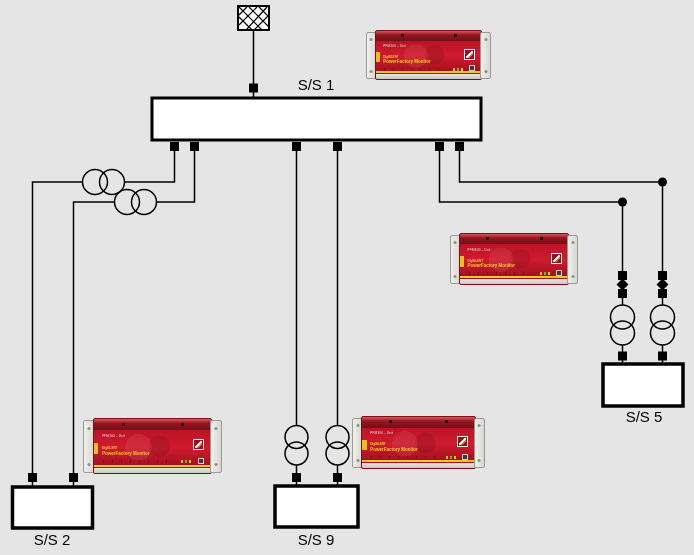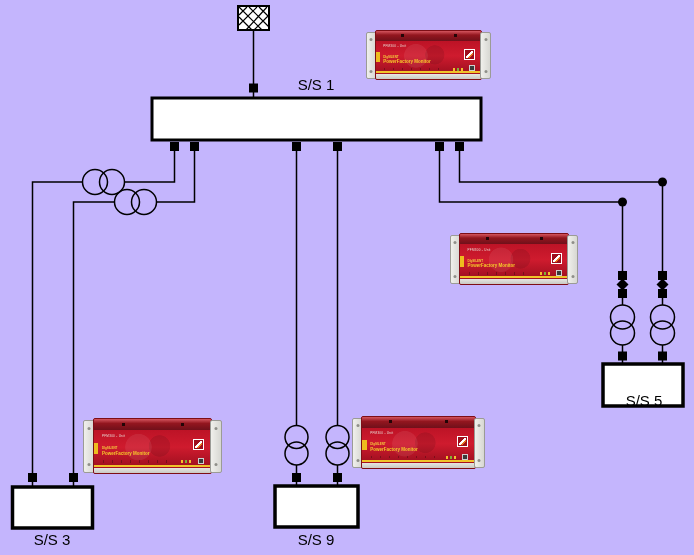--- a/index.html
+++ b/index.html
@@ -1,17 +1,17 @@
 <!DOCTYPE html>
 <html><head>
 <meta charset="utf-8">
 <style>
   html,body{margin:0;padding:0;background:#fff;}
   body{width:694px;height:555px;overflow:hidden;font-family:"Liberation Sans",sans-serif;}
-  #canvas{position:relative;width:694px;height:555px;background:#c4b5fd;}
+  #canvas{position:relative;width:694px;height:555px;background:#e5e5e5;}
   svg.circuit{position:absolute;left:0;top:0;}
 
   .ss-label{position:absolute;transform:translateX(-50%);font-size:15px;color:#000;white-space:nowrap;}
 
   
   .device{position:absolute;}
   .dev-ear{position:absolute;top:4%;height:92%;width:8.5%;box-sizing:border-box;
     background:linear-gradient(90deg,#f0f0ec,#d7d7d2);border:1px solid #9b9b96;border-radius:2px;}
   .dev-ear.l{left:0;} .dev-ear.r{right:0;}
   .dev-ear i{position:absolute;left:50%;transform:translateX(-50%);width:3px;height:3px;border-radius:50%;background:#8f8f89;}
@@ -129,23 +129,23 @@
     </g>
 
     <path fill="#000" d="M622.5,278.5 L628.5,284.5 L622.5,290.5 L616.5,284.5 Z"></path>
     <path fill="#000" d="M662.5,278.5 L668.5,284.5 L662.5,290.5 L656.5,284.5 Z"></path>
 
     <circle cx="622.5" cy="202" r="4.5" fill="#000"></circle>
     <circle cx="662.5" cy="182" r="4.5" fill="#000"></circle>
   </svg>
 
   <div class="ss-label" style="left:316px;top:76px">S/S 1</div>
-  <div class="ss-label" style="left:52px;top:531px">S/S 3</div>
+  <div class="ss-label" style="left:52px;top:531px">S/S 2</div>
   <div class="ss-label" style="left:316px;top:531px">S/S 9</div>
-  <div class="ss-label" style="left:644px;top:392px">S/S 5</div>
+  <div class="ss-label" style="left:644px;top:408px">S/S 5</div>
 
   <div class="device" style="left:366px;top:30px;width:125px;height:51px">
     <div class="dev-ear l">
         <i class="t"></i>
         <i class="b"></i>
       </div>
     <div class="dev-chassis">
       <div class="dev-cap">
           <i class="c1"></i>
           <i class="c2"></i>

